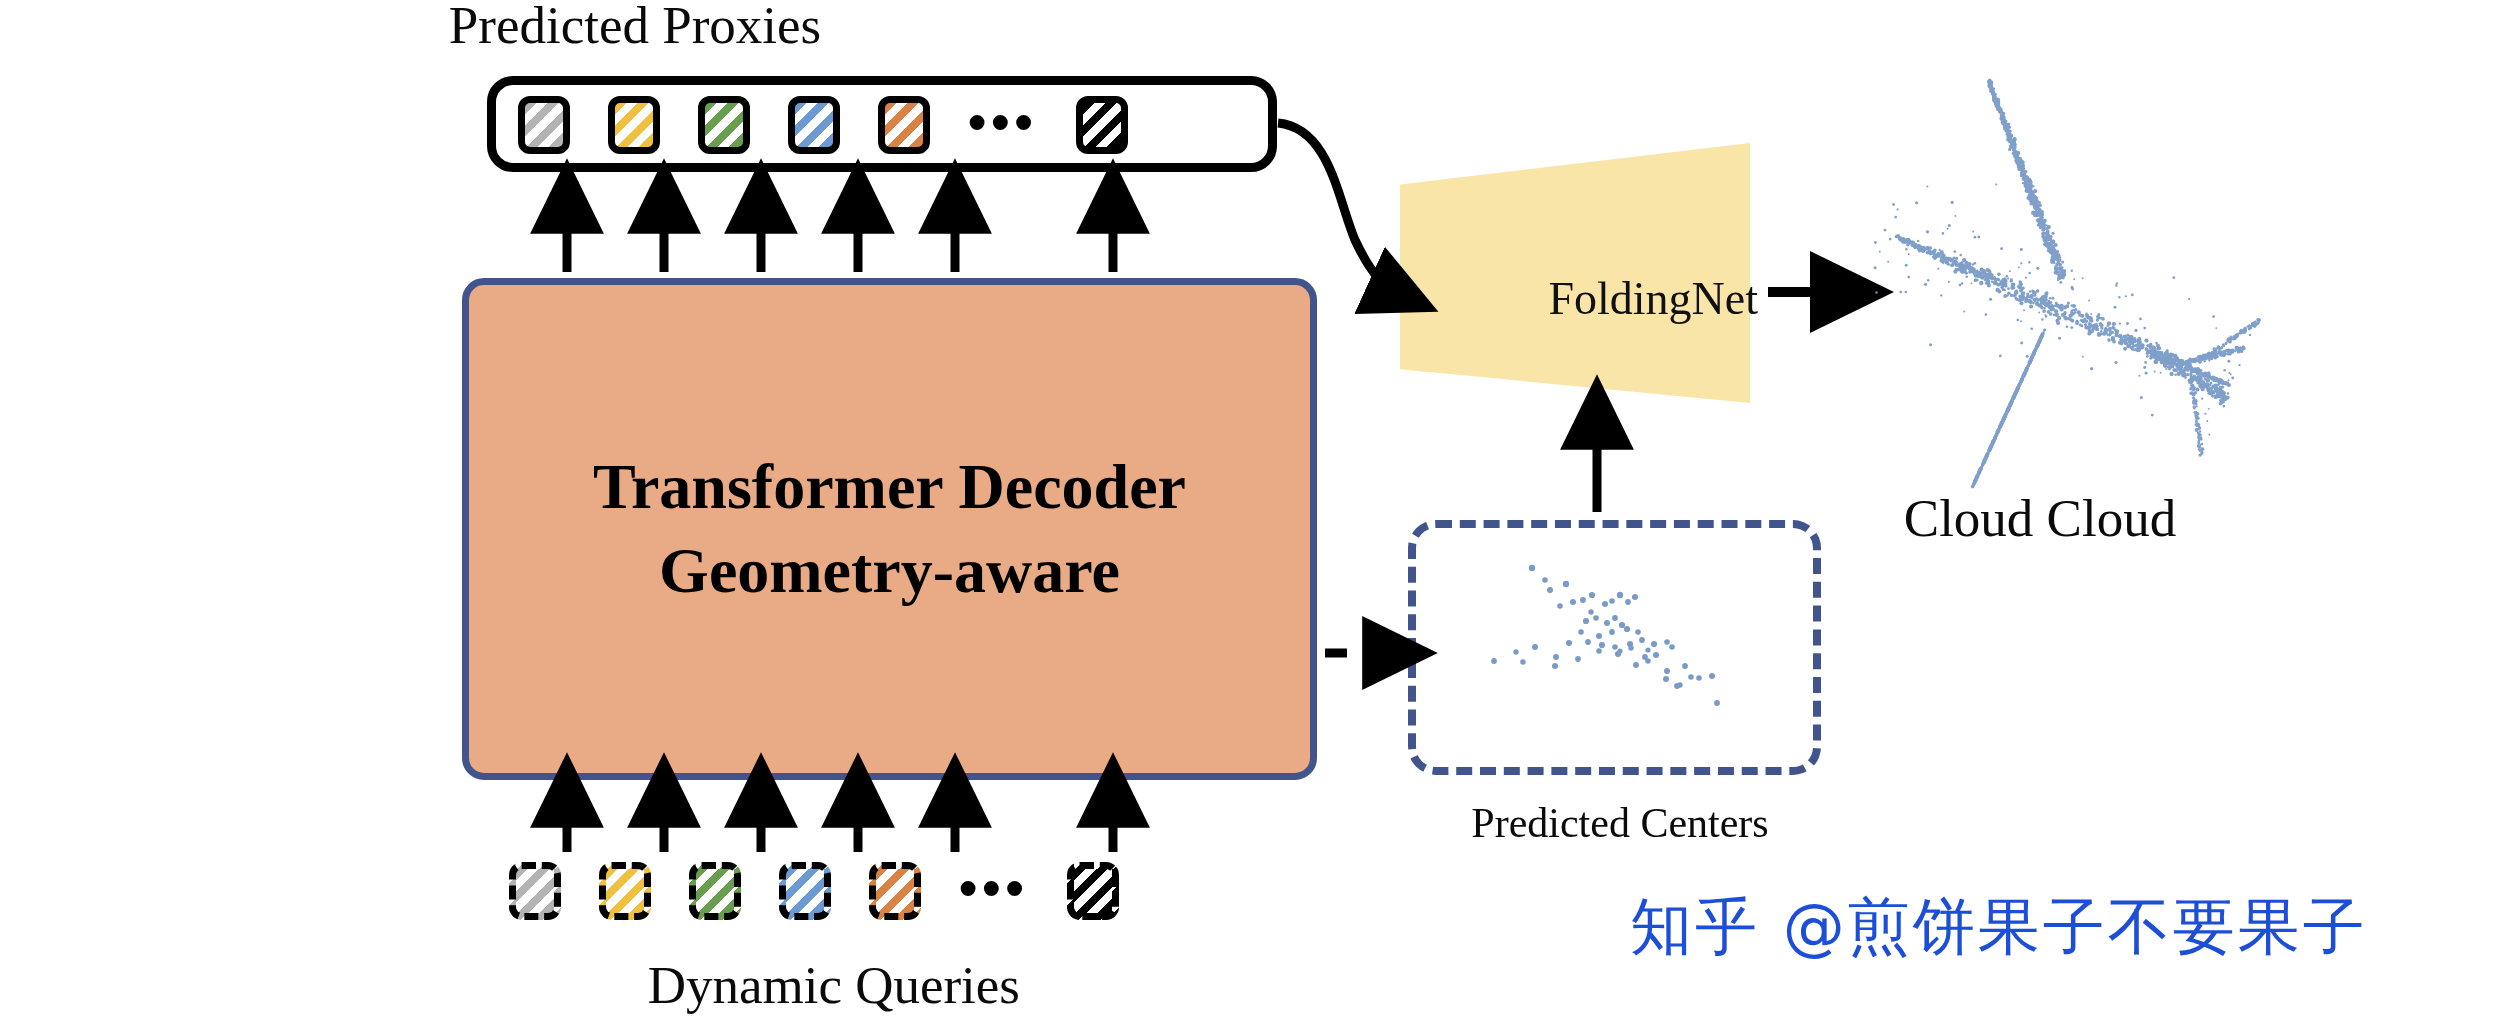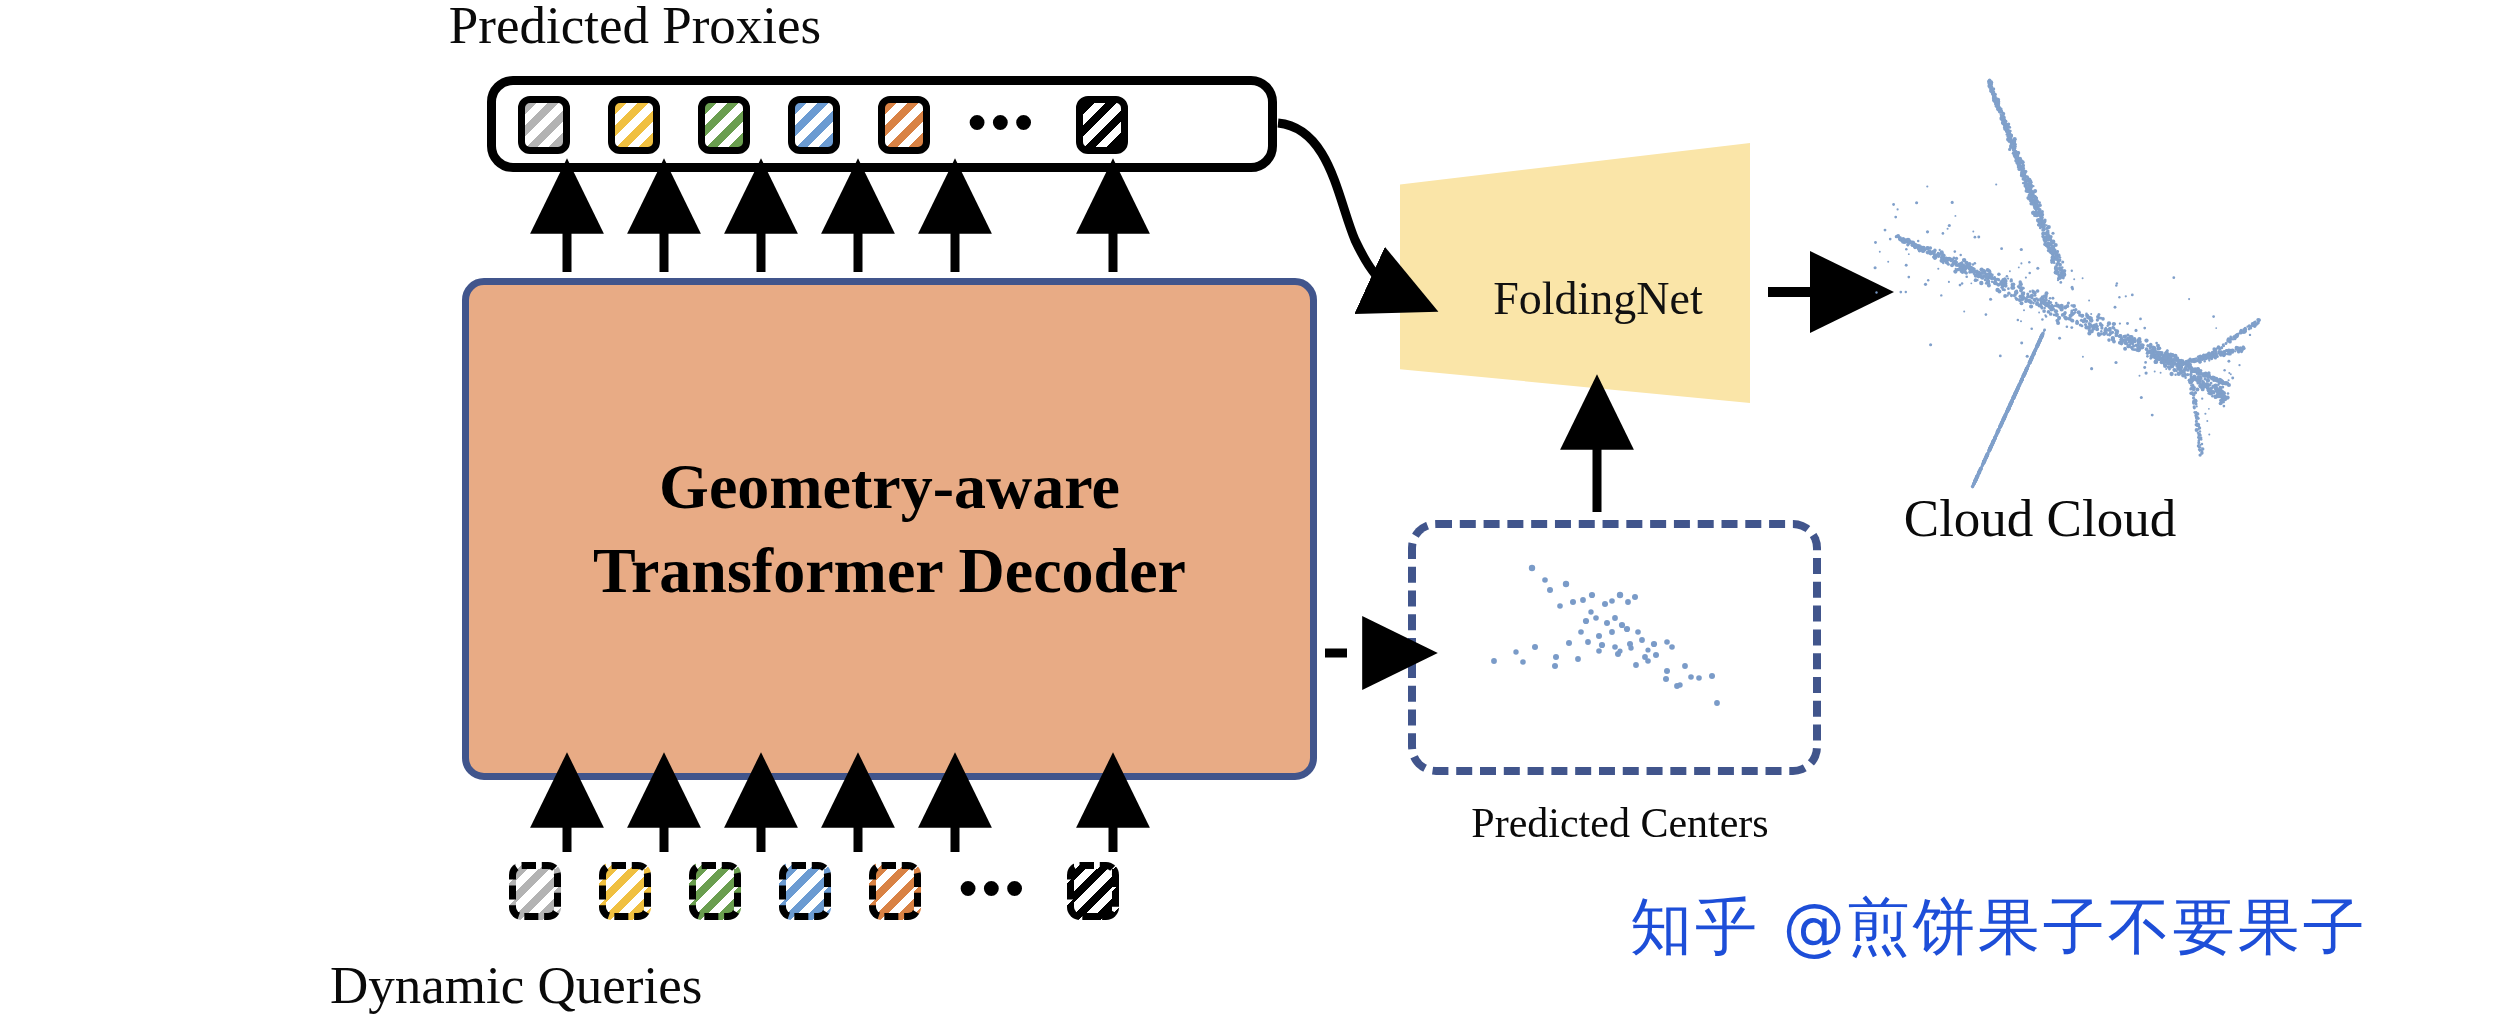--- a/index.html
+++ b/index.html
@@ -34,37 +34,37 @@
     white-space: nowrap;
     line-height: 1.12;
   }
   #label-predicted-proxies {
     left: 0; top: -4px; width: 1270px;
     text-align: center;
     font-size: 53px;
   }
   #label-dynamic-queries {
     left: 330px; top: 956px; width: 690px;
-    text-align: left;
+    text-align: right;
     font-size: 53px;
   }
   #label-predicted-centers {
     left: 1300px; top: 800px; width: 640px;
     text-align: center;
     font-size: 42px;
   }
   #label-predicted-missing {
     left: 1760px; top: 430px; width: 560px;
     text-align: center;
     font-size: 53px;
     white-space: normal;
   }
   #label-foldingnet {
     left: 1438px; top: 273px; width: 320px;
-    text-align: center;
+    text-align: right;
     font-size: 46px;
     color: #111;
   }
 
   
   #proxies-container {
     left: 487px;
     top: 76px;
     width: 790px;
     height: 96px;
@@ -182,22 +182,22 @@
       <div class="chip solid" style="background-image:repeating-linear-gradient(135deg,#f0c040 0 8px,#ffffff 8px 16px);"></div>
       <div class="chip solid" style="background-image:repeating-linear-gradient(135deg,#6a9e4f 0 8px,#ffffff 8px 16px);"></div>
       <div class="chip solid" style="background-image:repeating-linear-gradient(135deg,#6b9bd2 0 8px,#ffffff 8px 16px);"></div>
       <div class="chip solid" style="background-image:repeating-linear-gradient(135deg,#d98244 0 8px,#ffffff 8px 16px);"></div>
       <div class="ellipsis">•••</div>
       <div class="chip solid" style="background-image:repeating-linear-gradient(135deg,#000000 0 8px,#ffffff 8px 16px);"></div>
     </div>
   </div>
 
   <div class="abs" id="decoder-box">
+    <div class="dtitle">Transformer Decoder</div>
     <div class="dtitle">Geometry-aware</div>
-    <div class="dtitle">Transformer Decoder</div>
   </div>
 
   <div class="chip-row" id="query-chips" style="left:509px; top:862px; gap:38px;">
     <div class="chip dashed" style="background-image:repeating-linear-gradient(135deg,#b3b3b3 0 8px,#ffffff 8px 16px);"></div>
     <div class="chip dashed" style="background-image:repeating-linear-gradient(135deg,#f0c040 0 8px,#ffffff 8px 16px);"></div>
     <div class="chip dashed" style="background-image:repeating-linear-gradient(135deg,#6a9e4f 0 8px,#ffffff 8px 16px);"></div>
     <div class="chip dashed" style="background-image:repeating-linear-gradient(135deg,#6b9bd2 0 8px,#ffffff 8px 16px);"></div>
     <div class="chip dashed" style="background-image:repeating-linear-gradient(135deg,#d98244 0 8px,#ffffff 8px 16px);"></div>
     <div class="ellipsis">•••</div>
     <div class="chip dashed" style="background-image:repeating-linear-gradient(135deg,#000000 0 8px,#ffffff 8px 16px);"></div>

